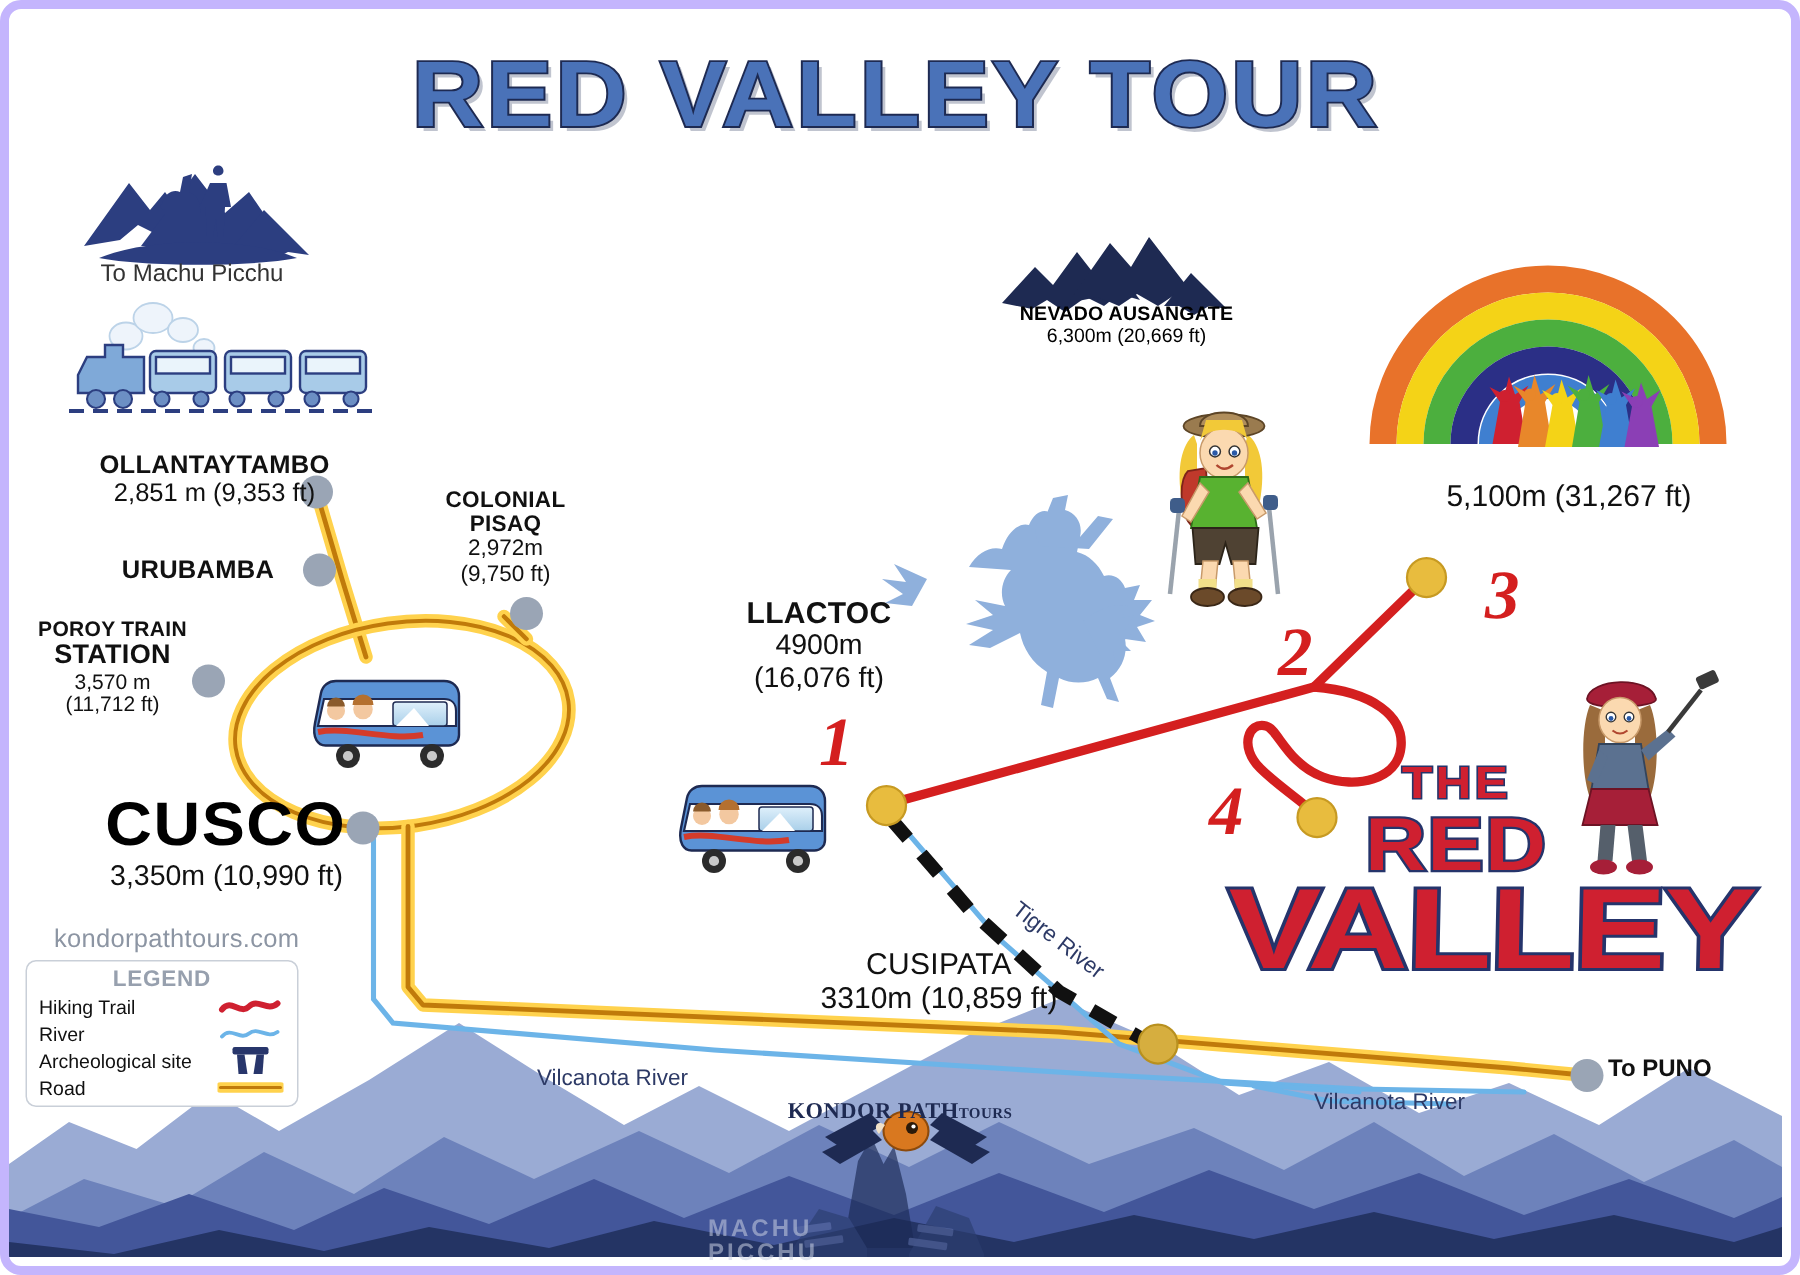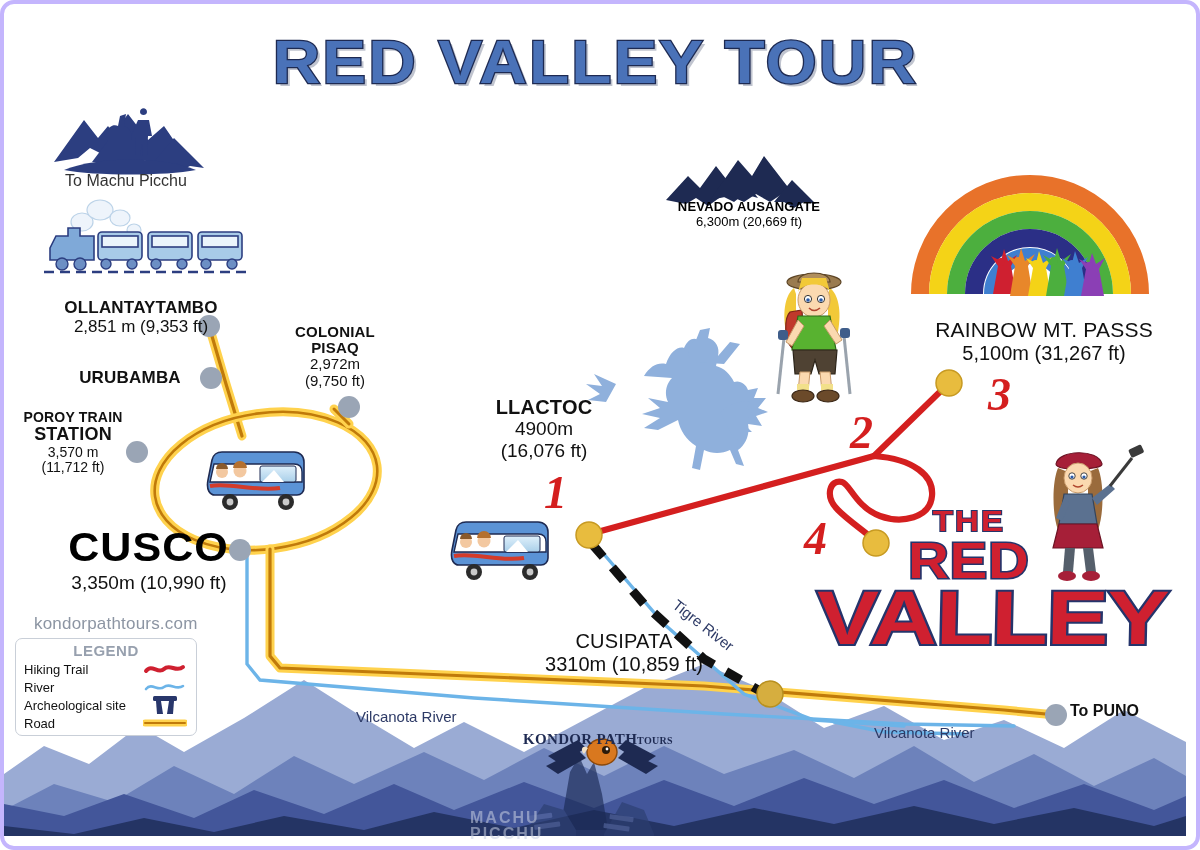--- a/index.html
+++ b/index.html
@@ -7,21 +7,21 @@
   html, body {
     width: 1200px; height: 850px;
     background: #ffffff;
     font-family: "Liberation Sans", sans-serif;
     overflow: hidden;
   }
   #map-root {
     position: relative;
     width: 1200px; height: 850px;
     background: #ffffff;
-    border: 4px solid #c4b5fd;
+    border: 6px solid #c4b5fd;
     border-radius: 14px;
     overflow: hidden;
   }
   svg.layer {
     position: absolute; left: 0; top: 0;
     width: 1182px; height: 832px;
     pointer-events: none;
   }
 
   
@@ -482,21 +482,20 @@
     <div id="cusco-alt">3,350m (10,990 ft)</div>
   </div>
 
   <div class="place-label ctr" style="left:450px; top:392px; width:180px; line-height:1.12;">
     <div class="pl-name" style="font-size:20px">LLACTOC</div>
     <div class="pl-alt" style="font-size:19px">4900m</div>
     <div class="pl-alt" style="font-size:19px">(16,076 ft)</div>
   </div>
 
   <div class="place-label ctr" style="left:900px; top:314px; width:280px; line-height:1.14;">
-    <div class="pl-name" style="font-size:21px; font-weight:normal;">RAINBOW MT. PASSS</div>
     <div class="pl-alt" style="font-size:20px">5,100m (31,267 ft)</div>
   </div>
 
   <div class="place-label ctr" style="left:490px; top:626px; width:260px; line-height:1.14;">
     <div class="pl-name" style="font-size:20px; font-weight:normal;">CUSIPATA</div>
     <div class="pl-alt" style="font-size:20px">3310m (10,859 ft)</div>
   </div>
 
   <div class="trail-num" style="left:540px; top:462px;">1</div>
   <div class="trail-num" style="left:846px; top:402px;">2</div>

